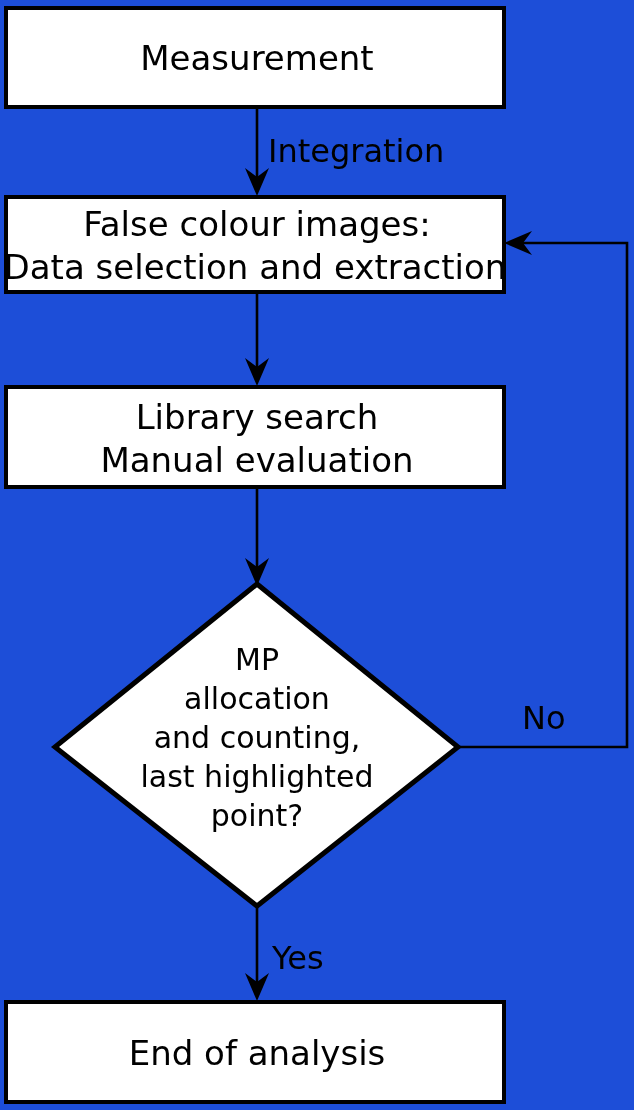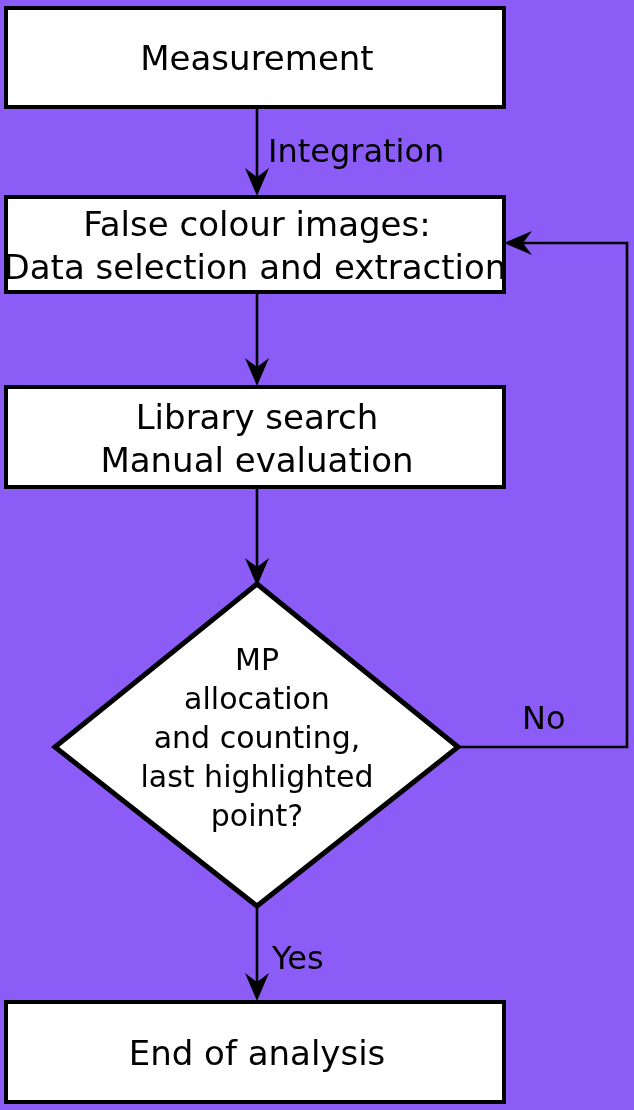--- a/index.html
+++ b/index.html
@@ -7,21 +7,21 @@
     padding: 0;
     background: #ffffff;
   }
   body {
     font-family: "DejaVu Sans", sans-serif;
   }
   #flowchart-root {
     position: relative;
     width: 634px;
     height: 1110px;
-    background: #8b5cf6;
+    background: #1d4ed8;
     overflow: hidden;
   }
   svg.chart-svg {
     position: absolute;
     left: 0;
     top: 0;
     width: 634px;
     height: 1110px;
     display: block;
   }

